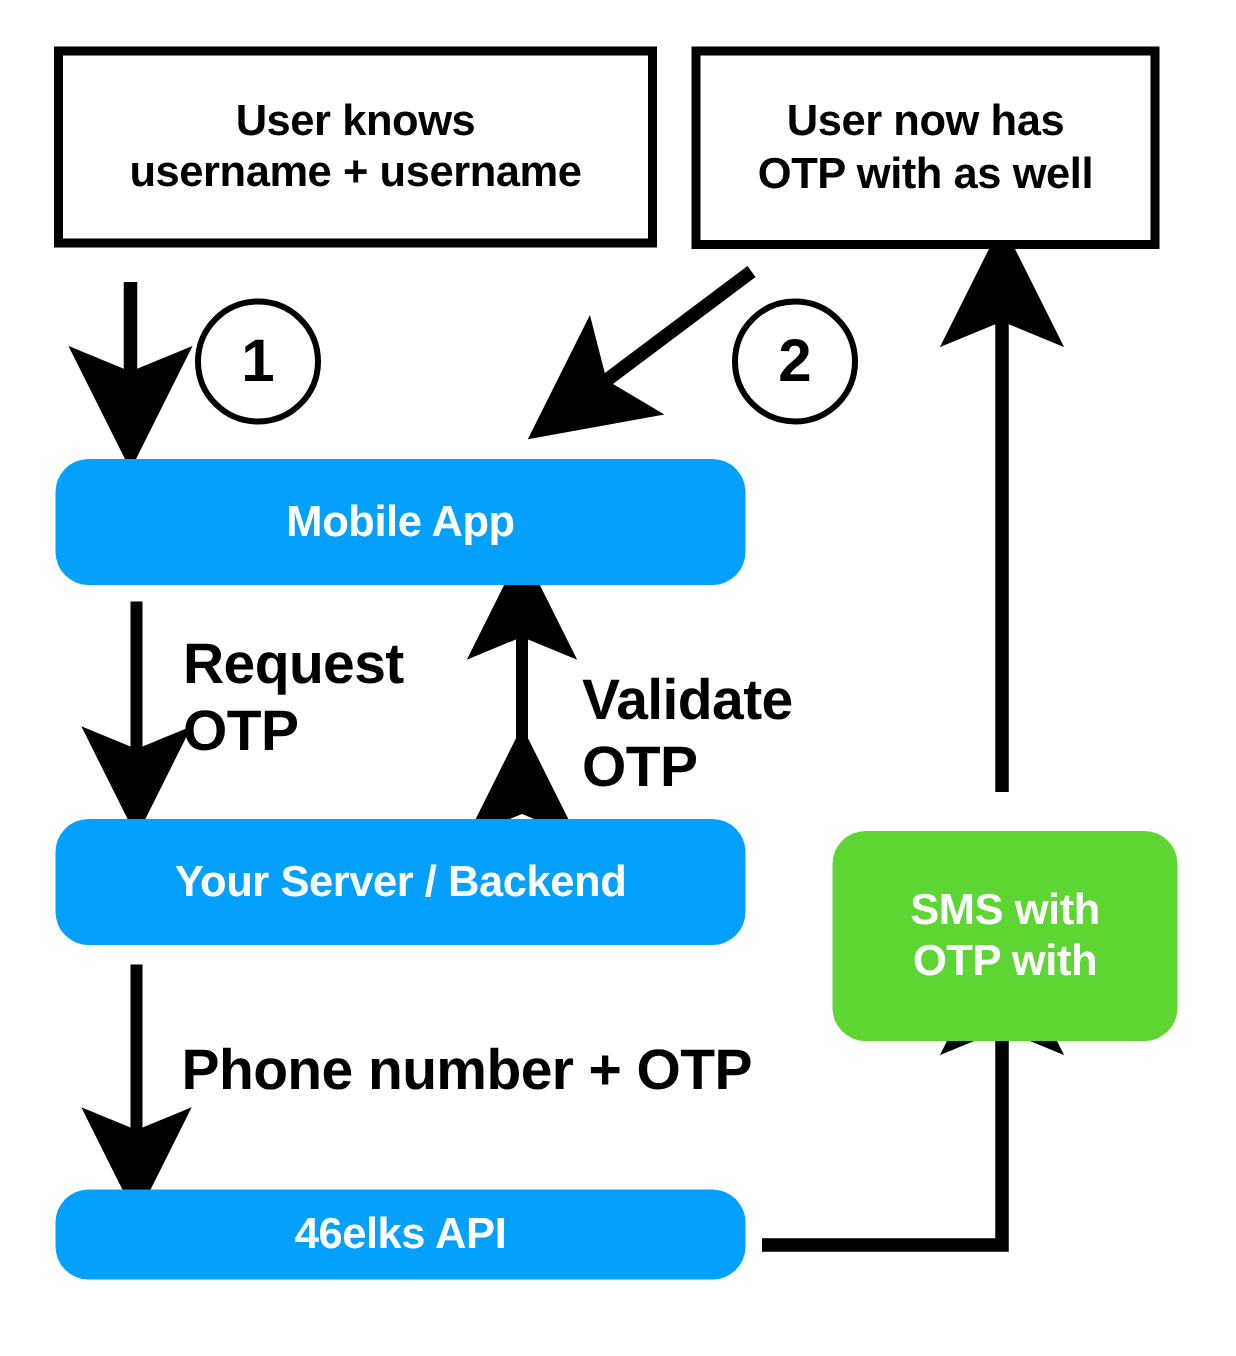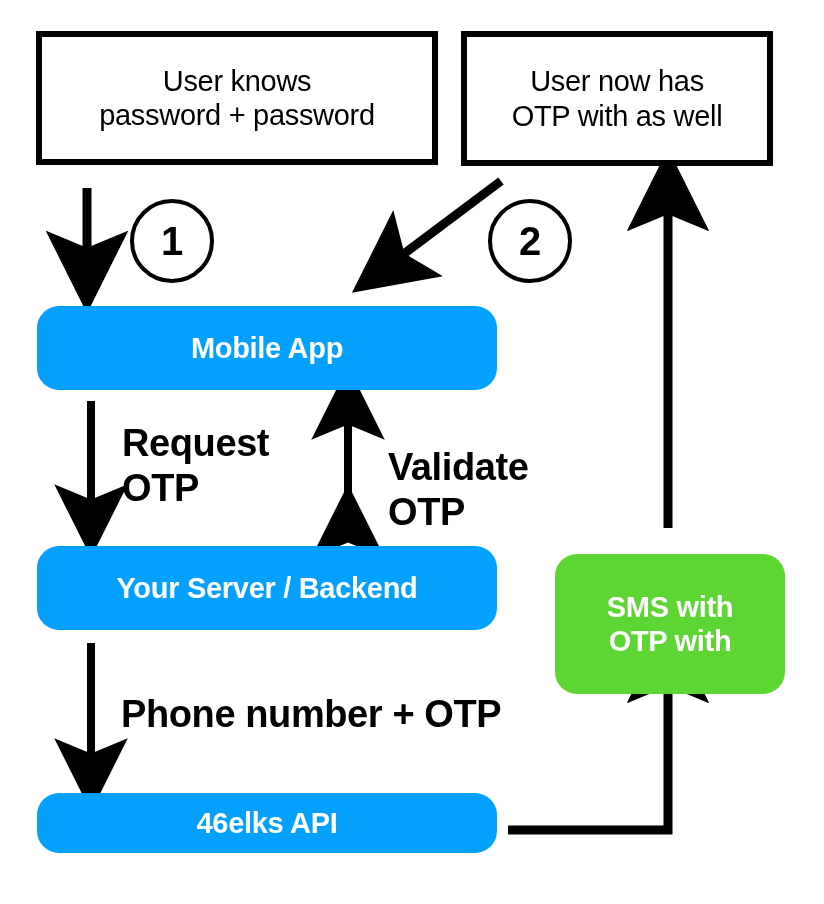--- a/index.html
+++ b/index.html
@@ -36,21 +36,21 @@
     text-align: center;
     box-sizing: border-box;
     line-height: 1.18;
   }
 
   
   .actor-box {
     background: #ffffff;
     border: 6px solid #000000;
     color: #000000;
-    font-weight: 400;
+    font-weight: 700;
     font-size: 29px;
     letter-spacing: -0.3px;
     padding: 16px 10px;
     align-items: center;
   }
 
   
   .pill-box {
     border-radius: 22px;
     color: #ffffff;
@@ -125,21 +125,21 @@
     </g>
 
     <g>
       <path d="M 508 830 L 668 830 L 668 662" fill="none" stroke="#000000" stroke-width="9" stroke-linejoin="miter" marker-end="url(#ah)"></path>
     </g>
   </svg>
 
   <div class="node actor-box" style="left:36px; top:31px; width:402px; height:134px;">
     <div>
       <div>User knows</div>
-      <div>password + password</div>
+      <div>username + username</div>
     </div>
   </div>
 
   <div class="node actor-box" style="left:461px; top:31px; width:312px; height:135px;">
     <div>
       <div>User now has</div>
       <div>OTP with as well</div>
     </div>
   </div>
 

